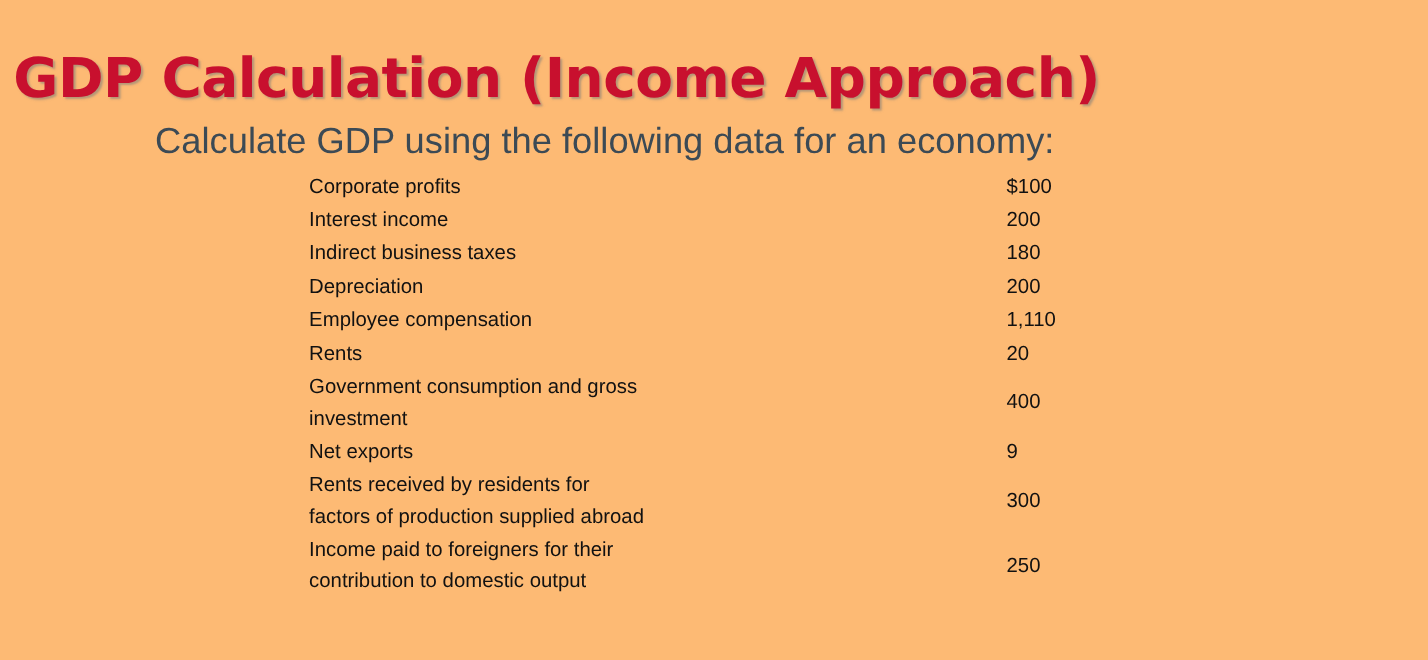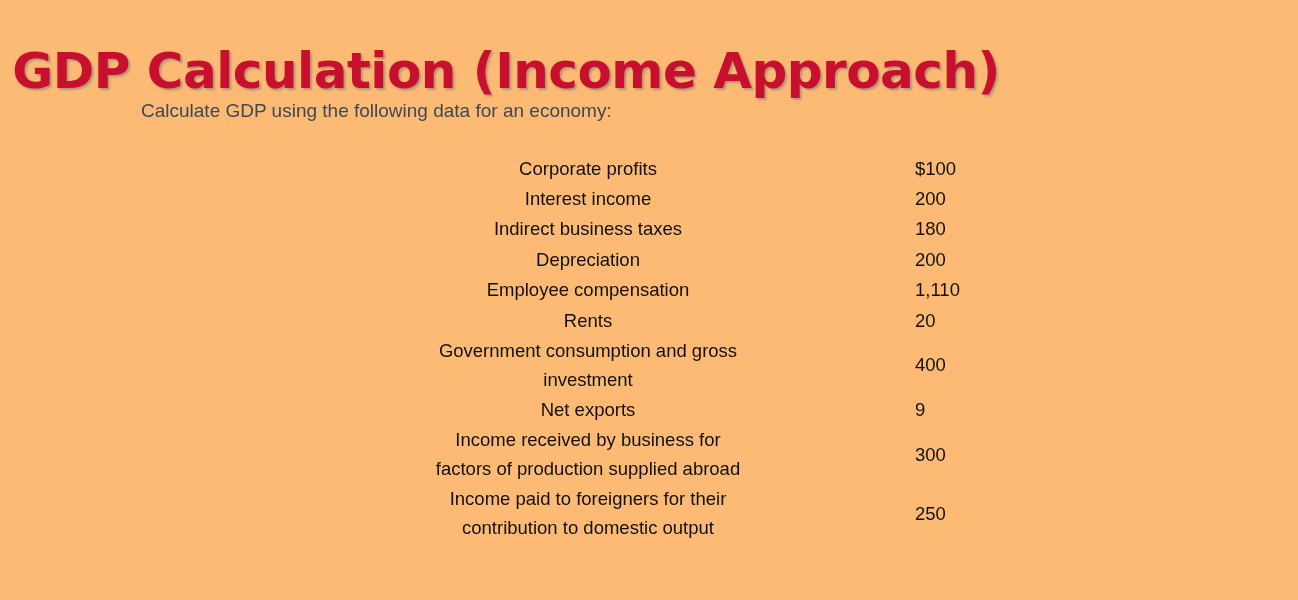--- a/index.html
+++ b/index.html
@@ -37,24 +37,24 @@
     letter-spacing: -0.5px;
     color: #C8102E;
     text-shadow: 2px 2px 2px rgba(120,120,120,0.55);
     white-space: nowrap;
   }
 
   
   .slide-subtitle {
     position: absolute;
     left: 141px;
-    top: 93px;
+    top: 110px;
     font-family: "Liberation Sans", sans-serif;
     font-weight: normal;
-    font-size: 19px;
+    font-size: 33px;
     line-height: 36px;
     color: #3C4A55;
     white-space: nowrap;
   }
 
   
   .data-table {
     position: absolute;
     left: 281px;
     top: 153px;
@@ -66,21 +66,21 @@
   }
   .data-table td {
     padding: 0;
     border: none;
     vertical-align: middle;
   }
   .data-table tr { height: 30.4px; }
   .data-table tr.two-line { height: 59px; margin-left: 38px; }
 
   td.item-label {
-    text-align: center;
+    text-align: left;
     line-height: 29px;
     padding-right: 20px;
   }
   td.item-label .wrap-line { display: block; }
 
   td.item-value {
     text-align: left;
     white-space: nowrap;
     width: 120px;
     line-height: 29px;
@@ -141,21 +141,21 @@
           <td class="item-value">400</td>
         </tr>
         <tr>
           <td class="item-label">
             <span class="wrap-line">Net exports</span>
           </td>
           <td class="item-value">9</td>
         </tr>
         <tr class="two-line">
           <td class="item-label">
-            <span class="wrap-line">Income received by business for</span>
+            <span class="wrap-line">Rents received by residents for</span>
             <span class="wrap-line">factors of production supplied abroad</span>
           </td>
           <td class="item-value">300</td>
         </tr>
         <tr class="two-line">
           <td class="item-label">
             <span class="wrap-line">Income paid to foreigners for their</span>
             <span class="wrap-line">contribution to domestic output</span>
           </td>
           <td class="item-value">250</td>

